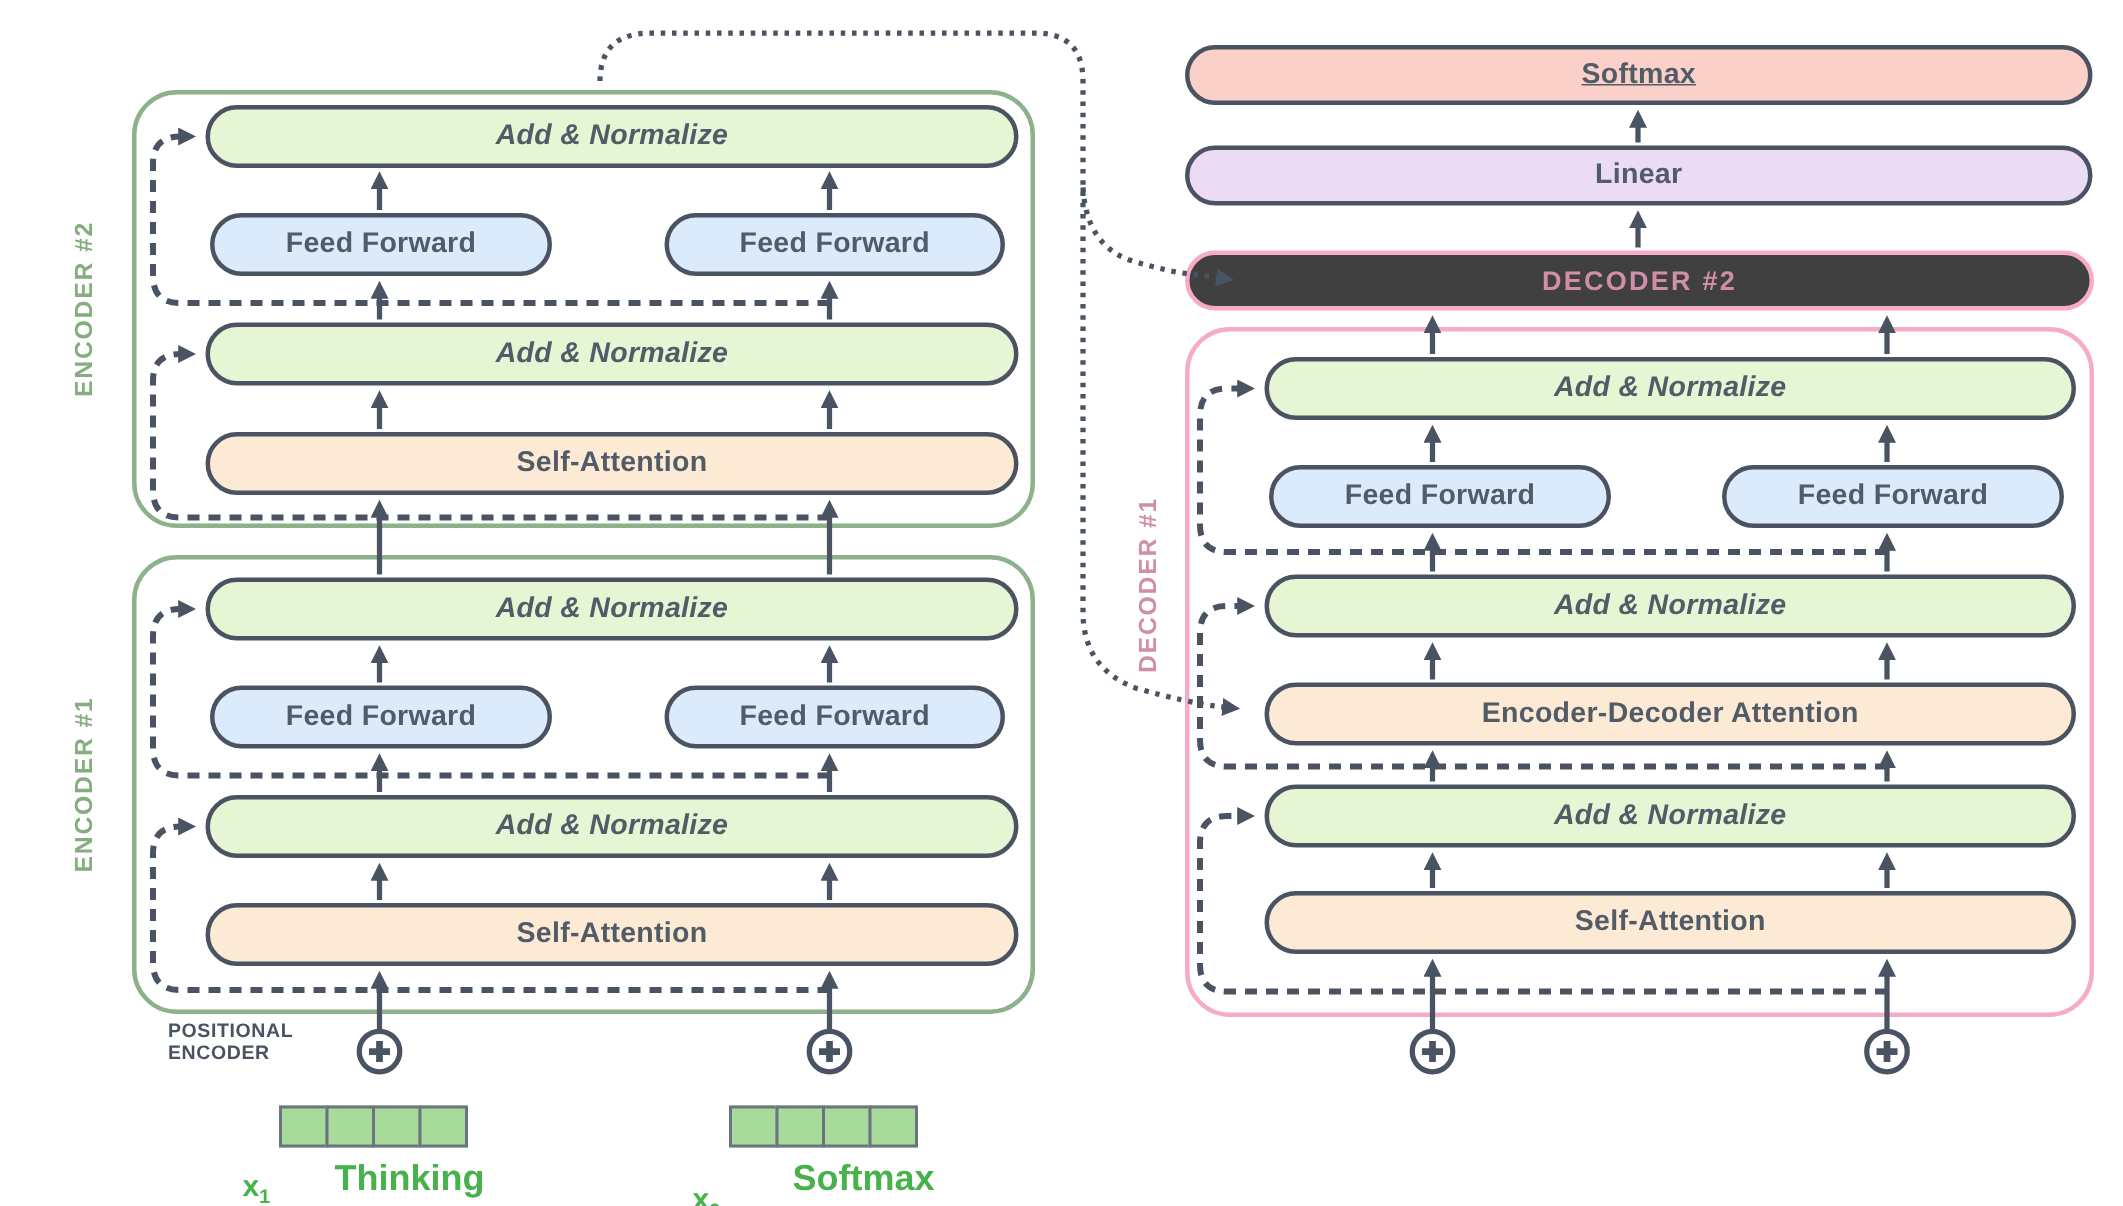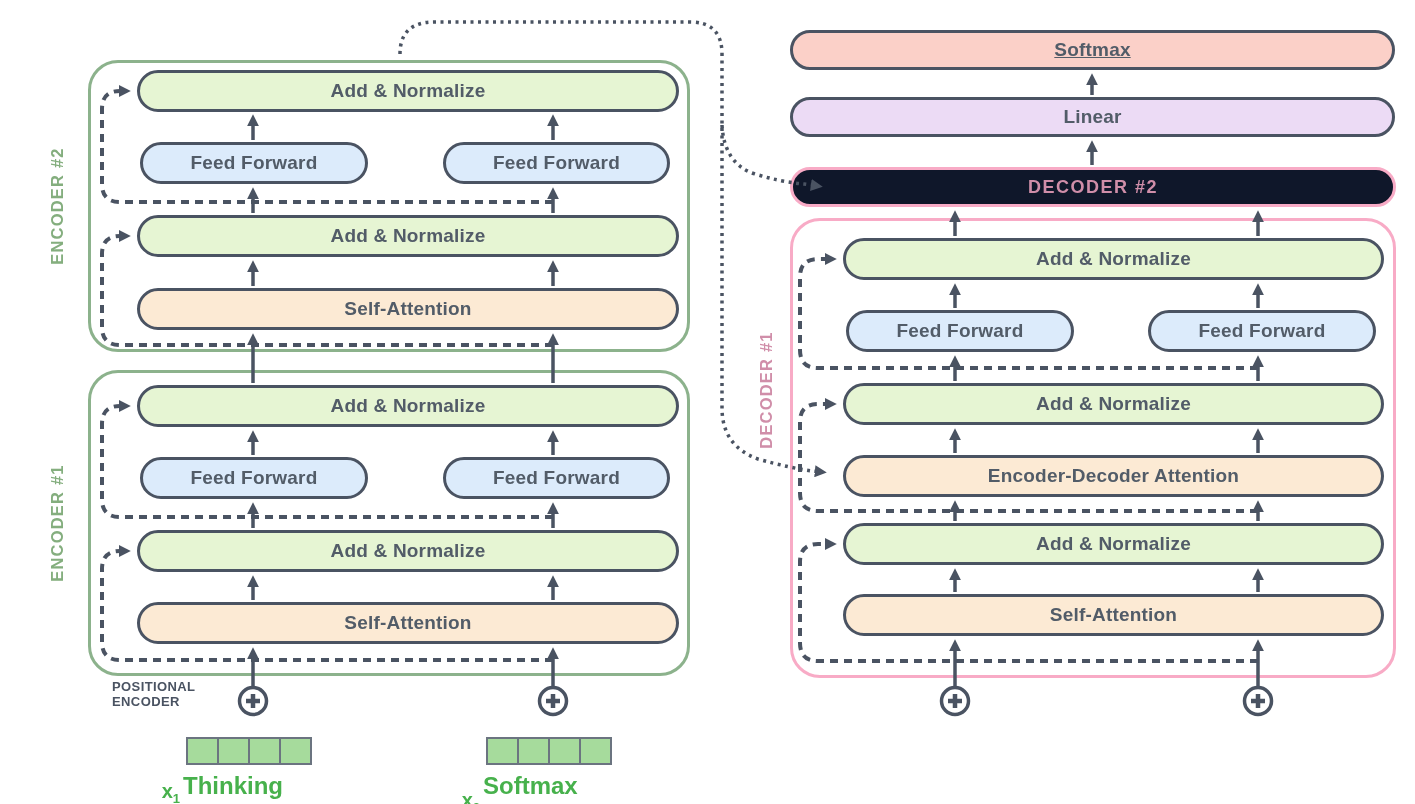--- a/index.html
+++ b/index.html
@@ -6,41 +6,41 @@
   .canvas{position:relative;width:1415px;height:804px;background:#ffffff;overflow:hidden;
           font-family:"Liberation Sans",sans-serif;}
   
   .box{position:absolute;border-radius:30px;box-sizing:border-box;background:transparent;}
   .enc-box{border:3px solid #8cb28c;}
   .dec-box{border:3px solid #f8abc6;}
   
   .pill{position:absolute;box-sizing:border-box;border:3.5px solid #4a5362;border-radius:22px;
         display:flex;align-items:center;justify-content:center;
         font-size:19px;font-weight:600;color:#525c68;letter-spacing:.2px;background:#fff;}
-  .green{background:#e6f5d3;}
+  .green{background:#e6f5d3;font-style:italic;}
   .blue{background:#dcebfb;}
   .orange{background:#fcead4;}
   .pink{background:#fbd0c8;text-decoration:underline;}
   .purple{background:#ecdbf5;}
-  .dec2{border:3px solid #f8abc6;color:#d08ea9;font-weight:bold;font-size:18px;letter-spacing:1.5px;background:#0f172a;}
+  .dec2{border:3px solid #f8abc6;color:#d08ea9;font-weight:bold;font-size:18px;letter-spacing:1.5px;background:#404040;}
   
   .vlabel{position:absolute;width:220px;text-align:center;transform:translate(-50%,-50%) rotate(-90deg);
           font-size:16.5px;font-weight:bold;letter-spacing:1.2px;}
   .enc-label{color:#84ae7e;}
   .dec-label{color:#d08ea9;}
   
   .pos-enc{position:absolute;left:112px;top:679px;width:120px;text-align:left;
            font-size:13px;font-weight:bold;letter-spacing:.4px;color:#4a5362;line-height:15px;}
   
   .xlab{position:absolute;width:30px;text-align:right;font-size:20px;font-weight:bold;color:#47b14c;margin-top:40px;}
   .xlab sub{font-size:13px;}
   .vcells{position:absolute;display:flex;}
   .vcell{width:33px;height:28px;background:#a6db9c;border:2px solid #6b7480;box-sizing:border-box;margin-left:-2px;}
   .vcell:first-child{margin-left:0;}
-  .word{position:absolute;width:140px;text-align:left;font-size:24px;font-weight:bold;color:#47b14c;}
+  .word{position:absolute;width:140px;text-align:right;font-size:24px;font-weight:bold;color:#47b14c;}
   svg.wires{position:absolute;left:0;top:0;z-index:5;pointer-events:none;}
   .layer{position:absolute;left:0;top:0;z-index:2;}
 </style>
 </head>
 <body>
 
 <div class="canvas">
 
   <div class="layer">
 

